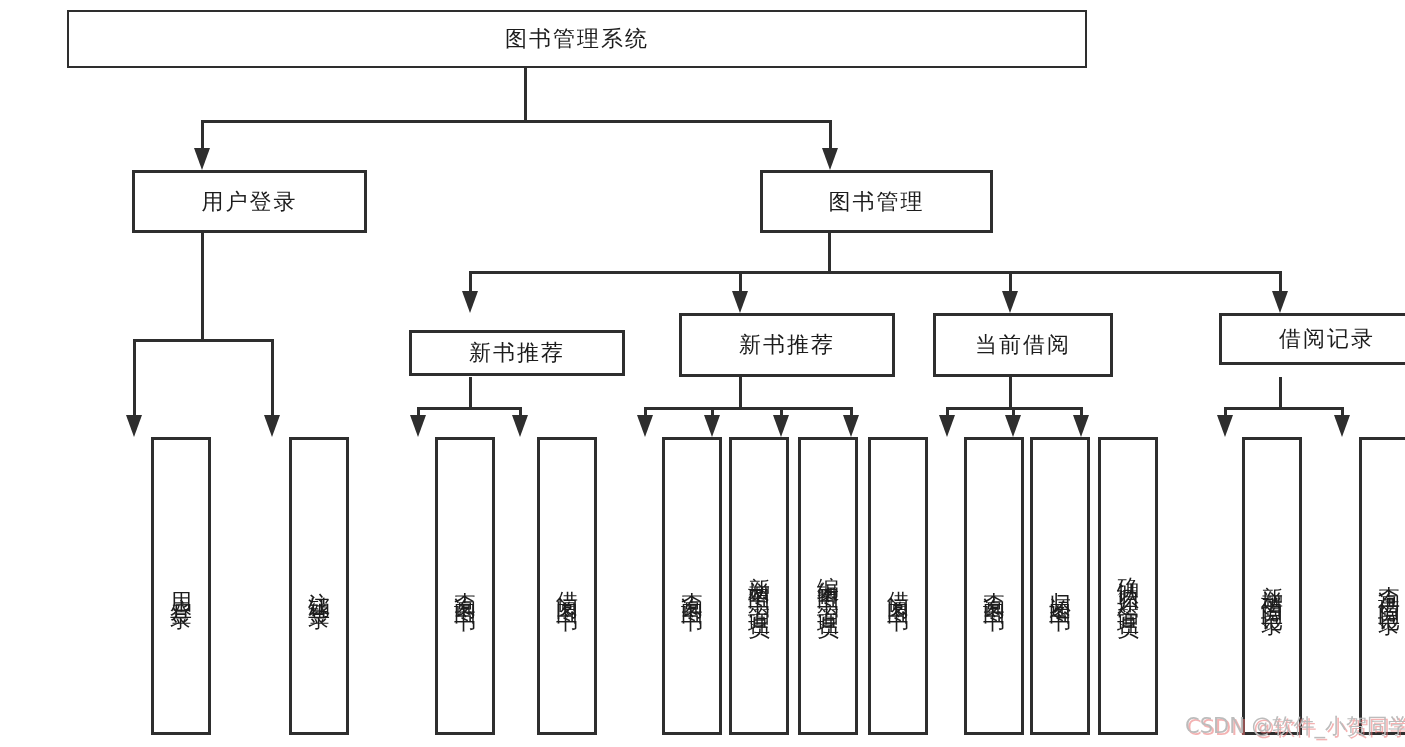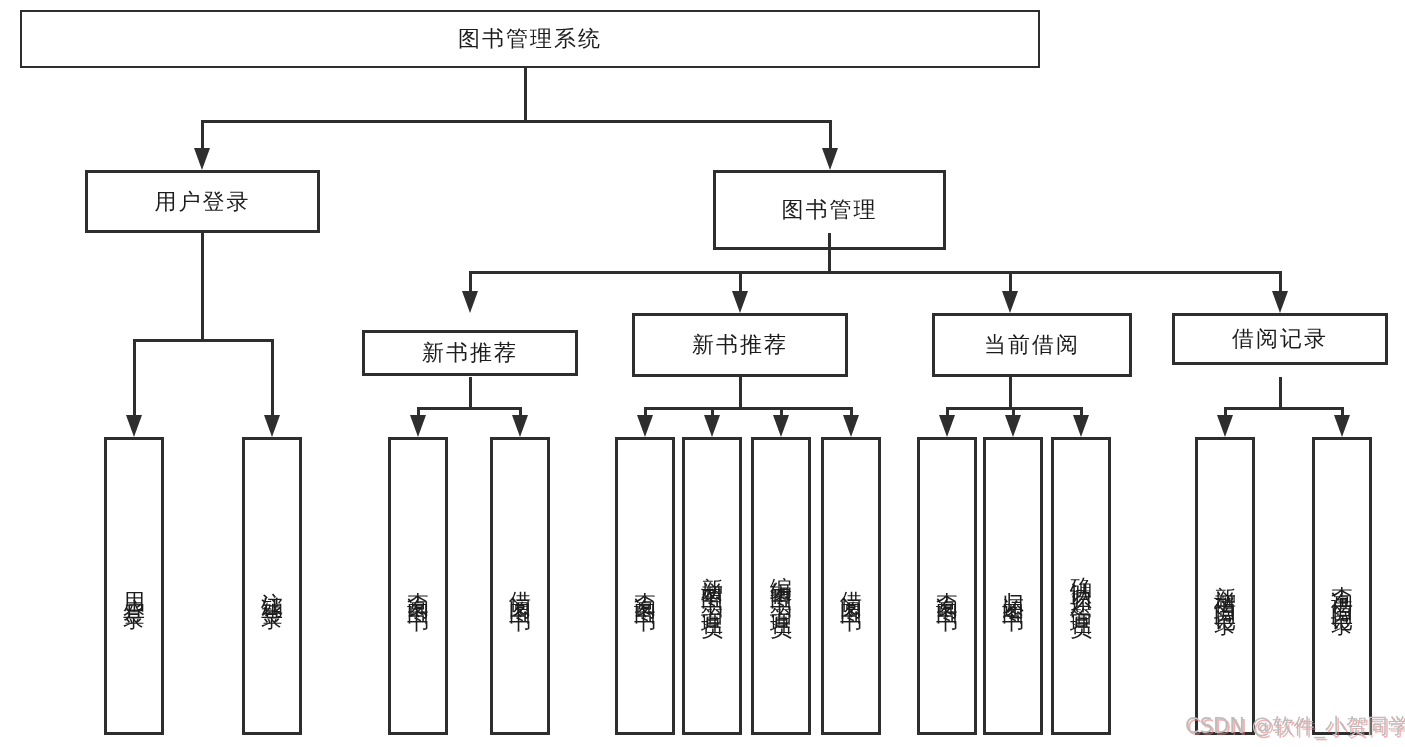--- a/index.html
+++ b/index.html
@@ -2,21 +2,21 @@
 <html><head>
 <meta charset="utf-8">
 <style>
   html,body { margin:0; padding:0; background:#ffffff; }
   .stage {
     position:relative; width:1405px; height:747px; background:#ffffff;
     font-family:"DejaVu Sans","Liberation Sans",sans-serif; color:#1c1c1c; overflow:hidden;
   }
   .box {
     position:absolute; background:#ffffff; border:3px solid #2e2e2e;
-    box-sizing:border-box; display:flex; align-items:center; justify-content:center;
+    box-sizing:border-box; display:flex; align-items:center; justify-content:center;margin-left:47px;
   }
   .root  { border-width:2px; }
   .hbox  { font-size:22px; letter-spacing:2px; }
   .vbox  { font-size:22px; }
   .vbox span {
     writing-mode:vertical-rl; text-orientation:mixed;
     letter-spacing:6px; line-height:1;
   }
   .hline,.vline { position:absolute; background:#2e2e2e; }
   .hline { height:3px; }
@@ -39,21 +39,21 @@
   <div class="box hbox root" style="left:20px;top:10px;width:1020px;height:58px">图书管理系统</div>
 
   <div class="vline" style="left:524px;top:68px;height:55px"></div>
   <div class="hline" style="left:201px;top:120px;width:630px"></div>
   <div class="vline" style="left:201px;top:120px;height:33px"></div>
   <div class="arr" style="left:194px;top:148px"></div>
   <div class="vline" style="left:829px;top:120px;height:33px"></div>
   <div class="arr" style="left:822px;top:148px"></div>
 
   <div class="box hbox" style="left:85px;top:170px;width:235px;height:63px">用户登录</div>
-  <div class="box hbox" style="left:713px;top:170px;width:233px;height:80px">图书管理</div>
+  <div class="box hbox" style="left:713px;top:170px;width:233px;height:63px">图书管理</div>
 
   <div class="vline" style="left:201px;top:233px;height:109px"></div>
   <div class="hline" style="left:133px;top:339px;width:140px"></div>
   <div class="vline" style="left:133px;top:339px;height:78px"></div>
   <div class="arr" style="left:126px;top:415px"></div>
   <div class="vline" style="left:271px;top:339px;height:78px"></div>
   <div class="arr" style="left:264px;top:415px"></div>
 
   <div class="vline" style="left:828px;top:233px;height:41px"></div>
   <div class="hline" style="left:469px;top:271px;width:813px"></div>
@@ -61,21 +61,21 @@
   <div class="arr" style="left:462px;top:291px"></div>
   <div class="vline" style="left:739px;top:271px;height:24px"></div>
   <div class="arr" style="left:732px;top:291px"></div>
   <div class="vline" style="left:1009px;top:271px;height:24px"></div>
   <div class="arr" style="left:1002px;top:291px"></div>
   <div class="vline" style="left:1279px;top:271px;height:24px"></div>
   <div class="arr" style="left:1272px;top:291px"></div>
 
   <div class="box hbox" style="left:362px;top:330px;width:216px;height:46px">新书推荐</div>
   <div class="box hbox" style="left:632px;top:313px;width:216px;height:64px">新书推荐</div>
-  <div class="box hbox" style="left:932px;top:313px;width:200px;height:64px">当前借阅</div>
+  <div class="box hbox" style="left:886px;top:313px;width:180px;height:64px">当前借阅</div>
   <div class="box hbox" style="left:1172px;top:313px;width:216px;height:52px">借阅记录</div>
 
   <div class="vline" style="left:469px;top:377px;height:33px"></div>
   <div class="hline" style="left:417px;top:407px;width:105px"></div>
   <div class="vline" style="left:417px;top:407px;height:10px"></div>
   <div class="arr" style="left:410px;top:415px"></div>
   <div class="vline" style="left:519px;top:407px;height:10px"></div>
   <div class="arr" style="left:512px;top:415px"></div>
 
   <div class="vline" style="left:739px;top:377px;height:33px"></div>

